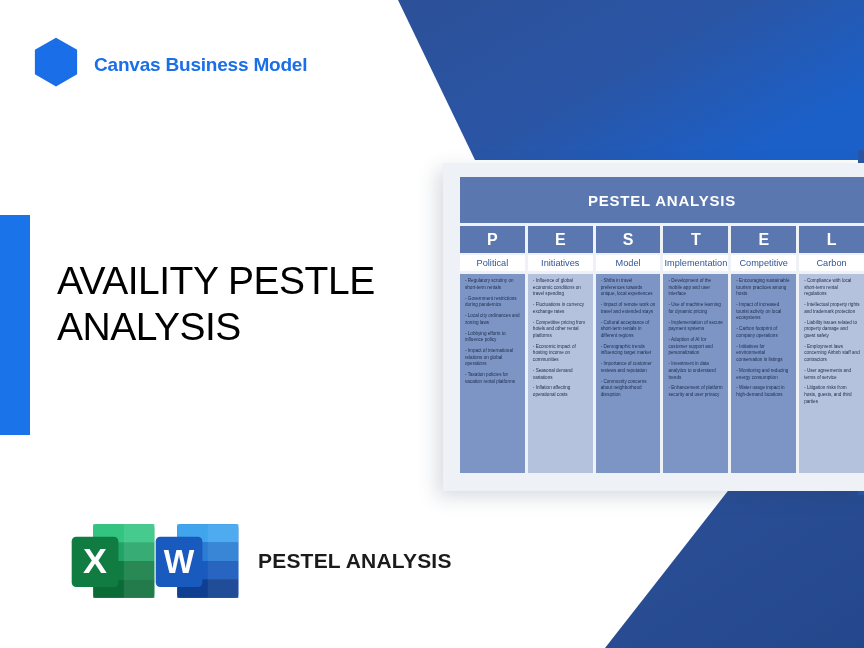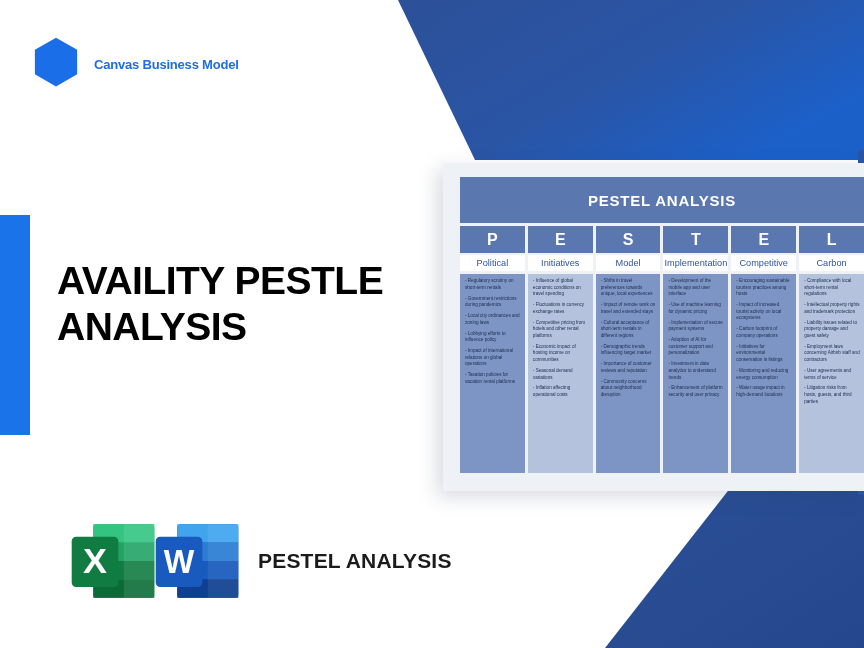--- a/index.html
+++ b/index.html
@@ -53,35 +53,35 @@
     line-height: 1;
   }
   .logo-title {
     font-size: 31px;
     font-weight: bold;
     color: #1a6ee8;
     letter-spacing: -0.5px;
     line-height: 1.05;
   }
   .logo-sub {
-    font-size: 13px;
+    font-size: 19px;
     font-weight: bold;
     color: #1a6ee8;
     letter-spacing: -0.2px;
     margin-top: 4px;
   }
 
   
   .headline {
     position: absolute;
     left: 57px;
     top: 258px;
     width: 400px;
     font-size: 39px;
-    font-weight: bold;
+    font-weight: normal;
     color: #000000;
     line-height: 1.18;
     letter-spacing: -0.5px;
     z-index: 5;
   }
 
   
   .file-row {
     position: absolute;
     left: 68px;

